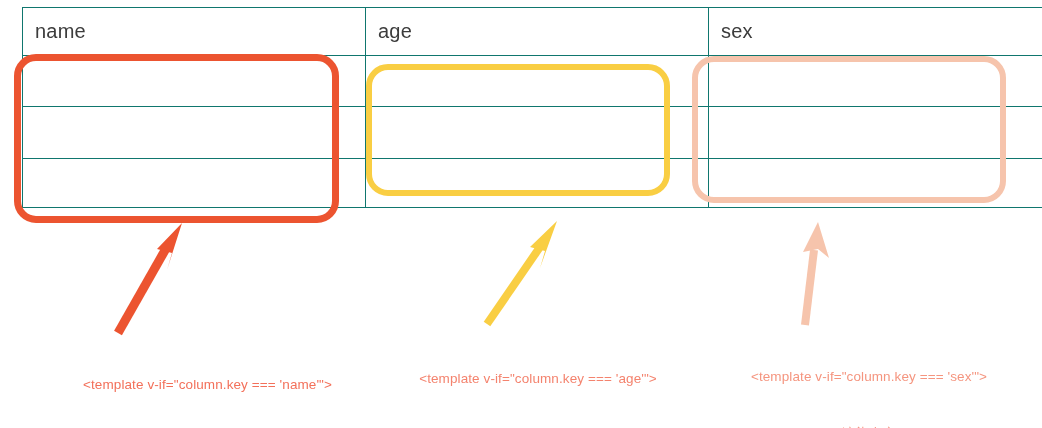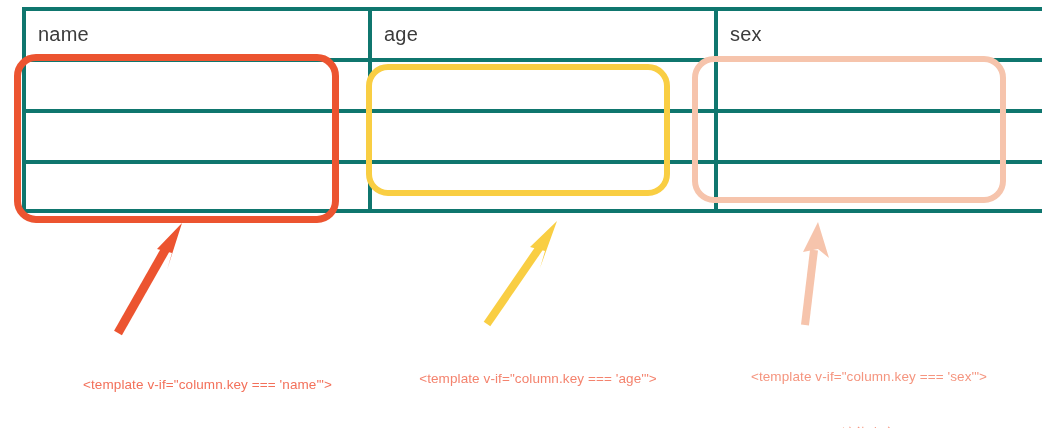--- a/index.html
+++ b/index.html
@@ -24,21 +24,21 @@
     position: absolute;
     left: 22px;
     top: 7px;
     width: 991px;
     height: 201px;
     border-collapse: collapse;
     table-layout: fixed;
   }
   #data-table th,
   #data-table td {
-    border: 4px solid #0f766e;
+    border: 1px solid #0f766e;
     padding: 0;
     background: transparent;
   }
   #data-table thead th {
     height: 47px;
     text-align: left;
     font-weight: 400;
     font-size: 20px;
     color: #3c3c3c;
     padding-left: 12px;

